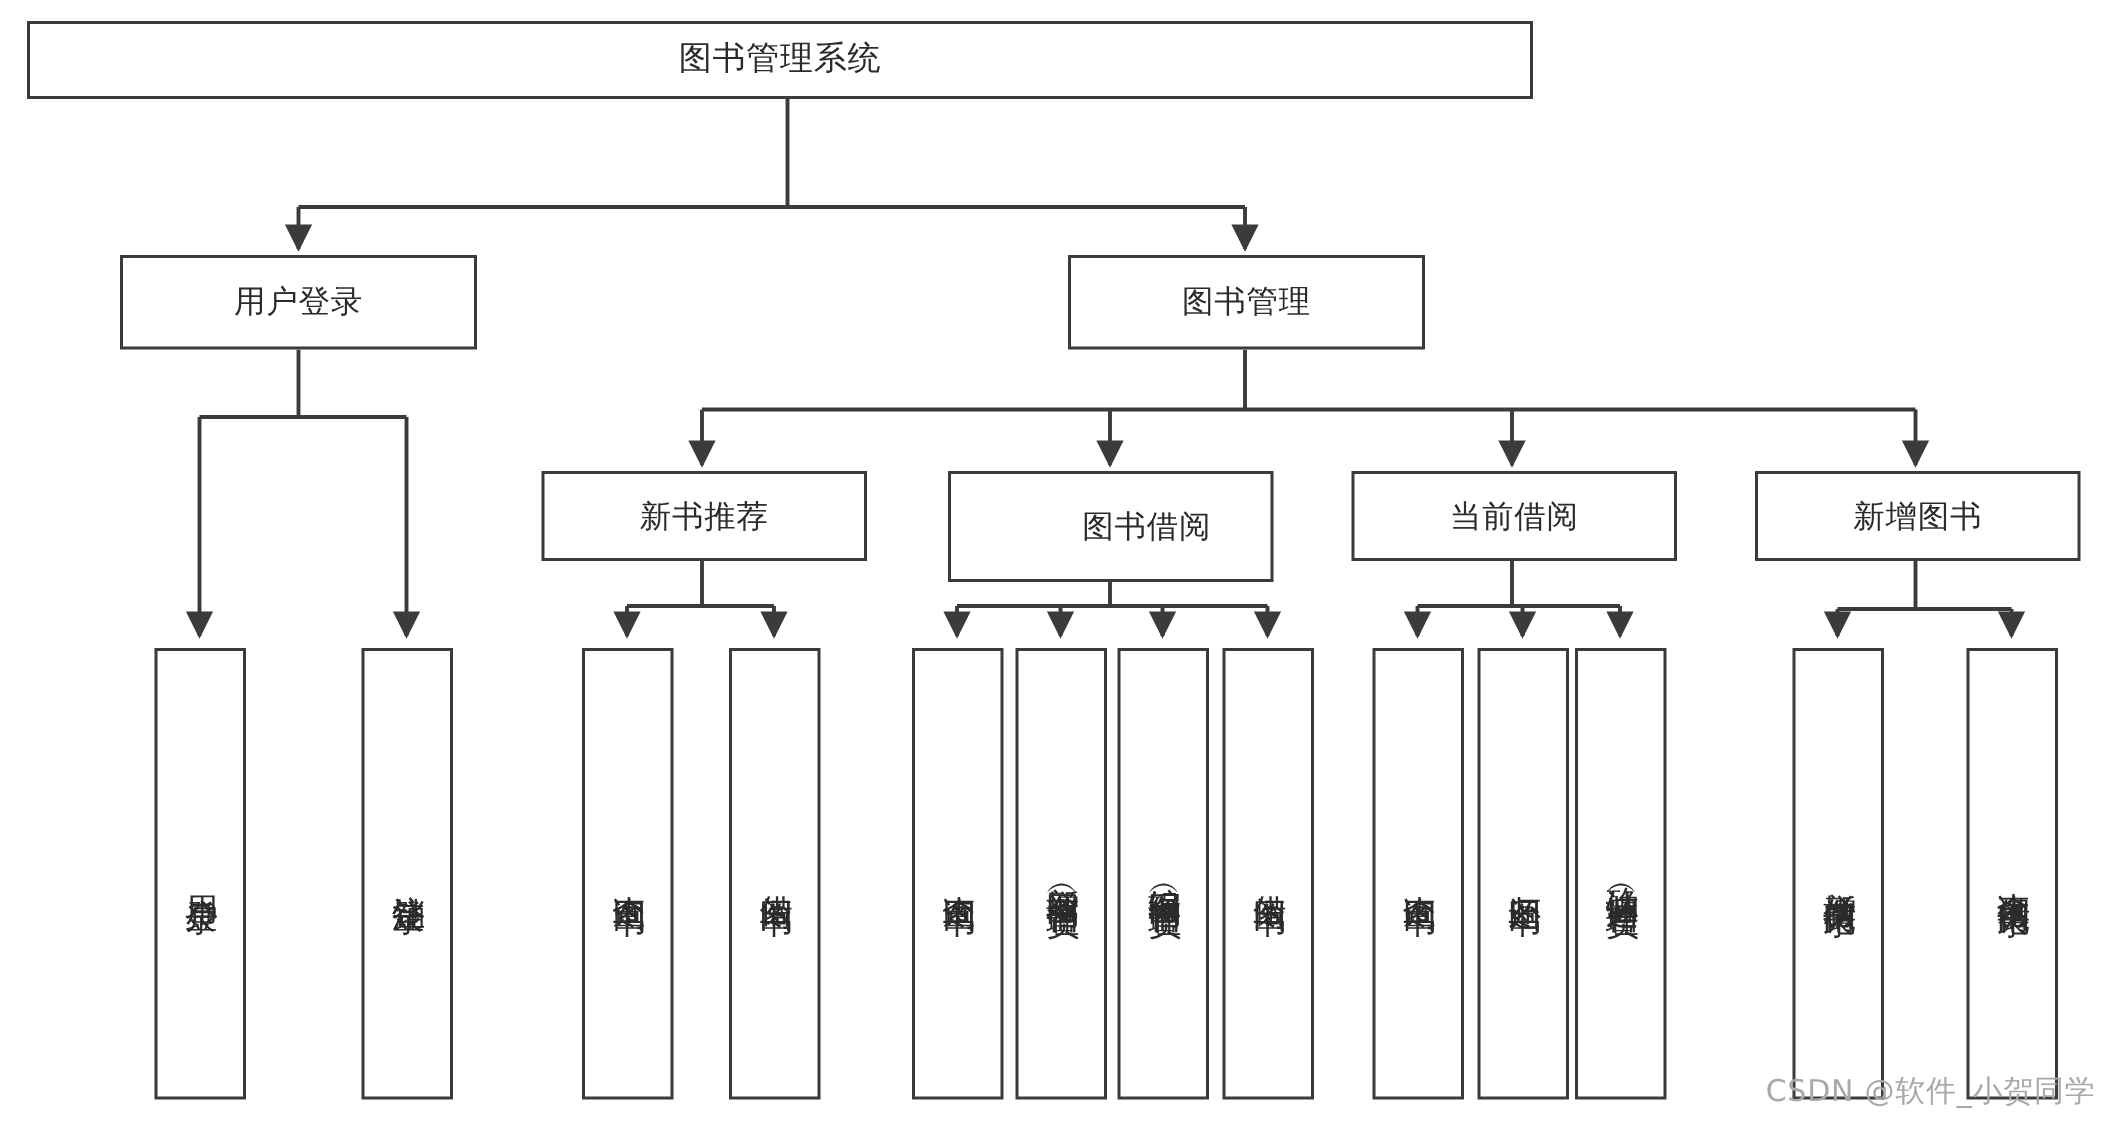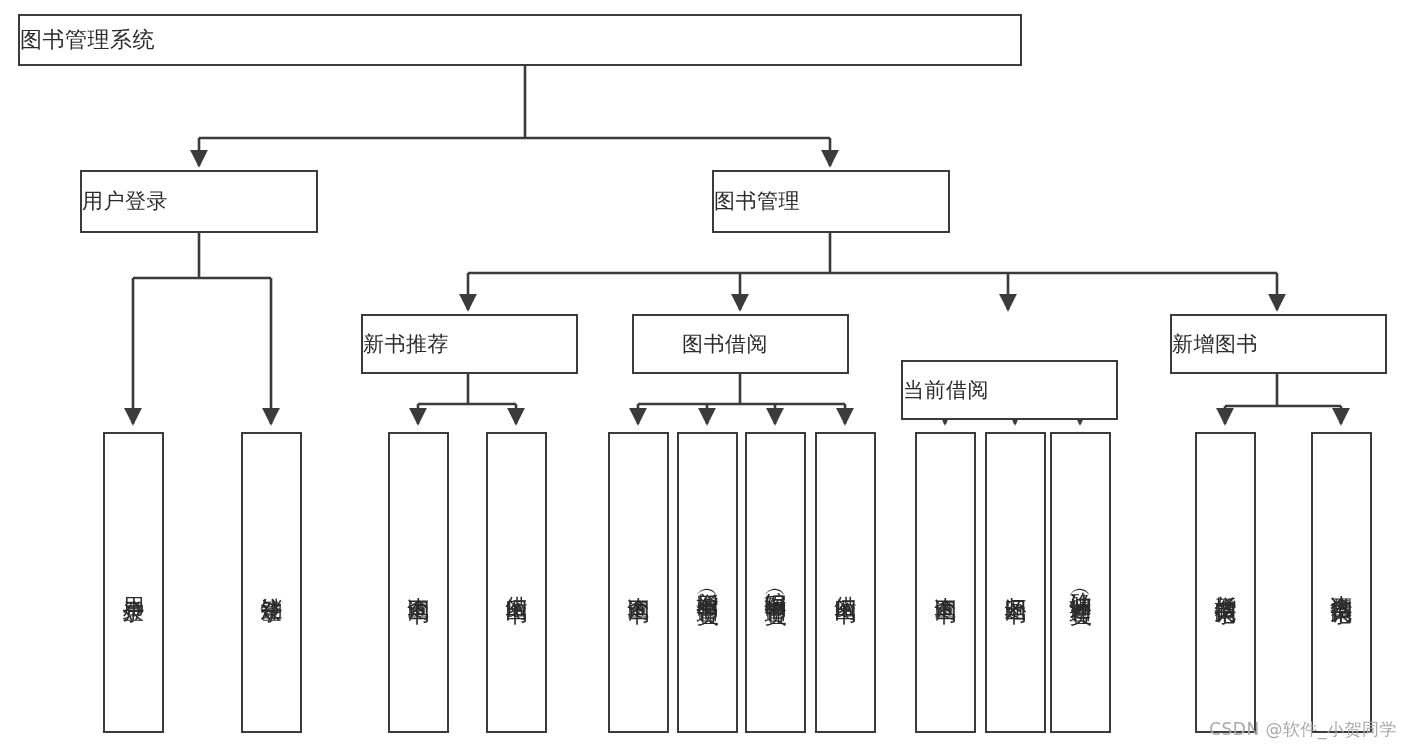--- a/index.html
+++ b/index.html
@@ -23,20 +23,21 @@
     height: 747px;
     pointer-events: none;
   }
   .node {
     position: absolute;
     box-sizing: border-box;
     border: 2px solid #3b3b3b;
     background: #ffffff;
     display: flex;
     align-items: center;
+    justify-content: center;
     color: #2b2b2b;
   }
   .node-label {
     color: #2b2b2b;
     line-height: 1.18;
     text-align: center;
     white-space: pre;
   }
   .h-node .node-label {
     font-size: 21px;
@@ -54,21 +55,21 @@
     writing-mode: vertical-rl;
     text-orientation: upright;
     font-size: 22px;
     letter-spacing: 2px;
     line-height: 1;
   }
   #watermark {
     position: absolute;
     right: 8px;
     bottom: 6px;
-    font-size: 17px;
+    font-size: 20px;
     color: #a9a9a9;
     letter-spacing: 0.5px;
     white-space: nowrap;
   }
 </style>
 </head>
 <body>
 
 <div id="canvas">
 
@@ -130,24 +131,24 @@
   <div class="node h-node" style="left:80px; top:170px; width:238px; height:63px;">
     <span class="node-label">用户登录</span>
   </div>
   <div class="node h-node" style="left:361px; top:314px; width:217px; height:60px;">
     <span class="node-label">新书推荐</span>
   </div>
 
   <div class="node h-node" style="left:712px; top:170px; width:238px; height:63px;">
     <span class="node-label">图书管理</span>
   </div>
-  <div class="node h-node" style="left:632px; top:314px; width:217px; height:60px;padding-left:48px;">
+  <div class="node h-node" style="left:632px; top:314px; width:217px; height:74px;padding-left:48px;">
     <span class="node-label">图书借阅</span>
   </div>
-  <div class="node h-node" style="left:901px; top:314px; width:217px; height:60px;margin-top:46px;">
+  <div class="node h-node" style="left:901px; top:314px; width:217px; height:60px;">
     <span class="node-label">当前借阅</span>
   </div>
   <div class="node h-node" style="left:1170px; top:314px; width:217px; height:60px;">
     <span class="node-label">新增图书</span>
   </div>
 
   <div class="node v-node" style="left:103px; top:432px; width:61px; height:301px;">
     <span class="node-label">用户登录</span>
   </div>
   <div class="node v-node" style="left:241px; top:432px; width:61px; height:301px;">

